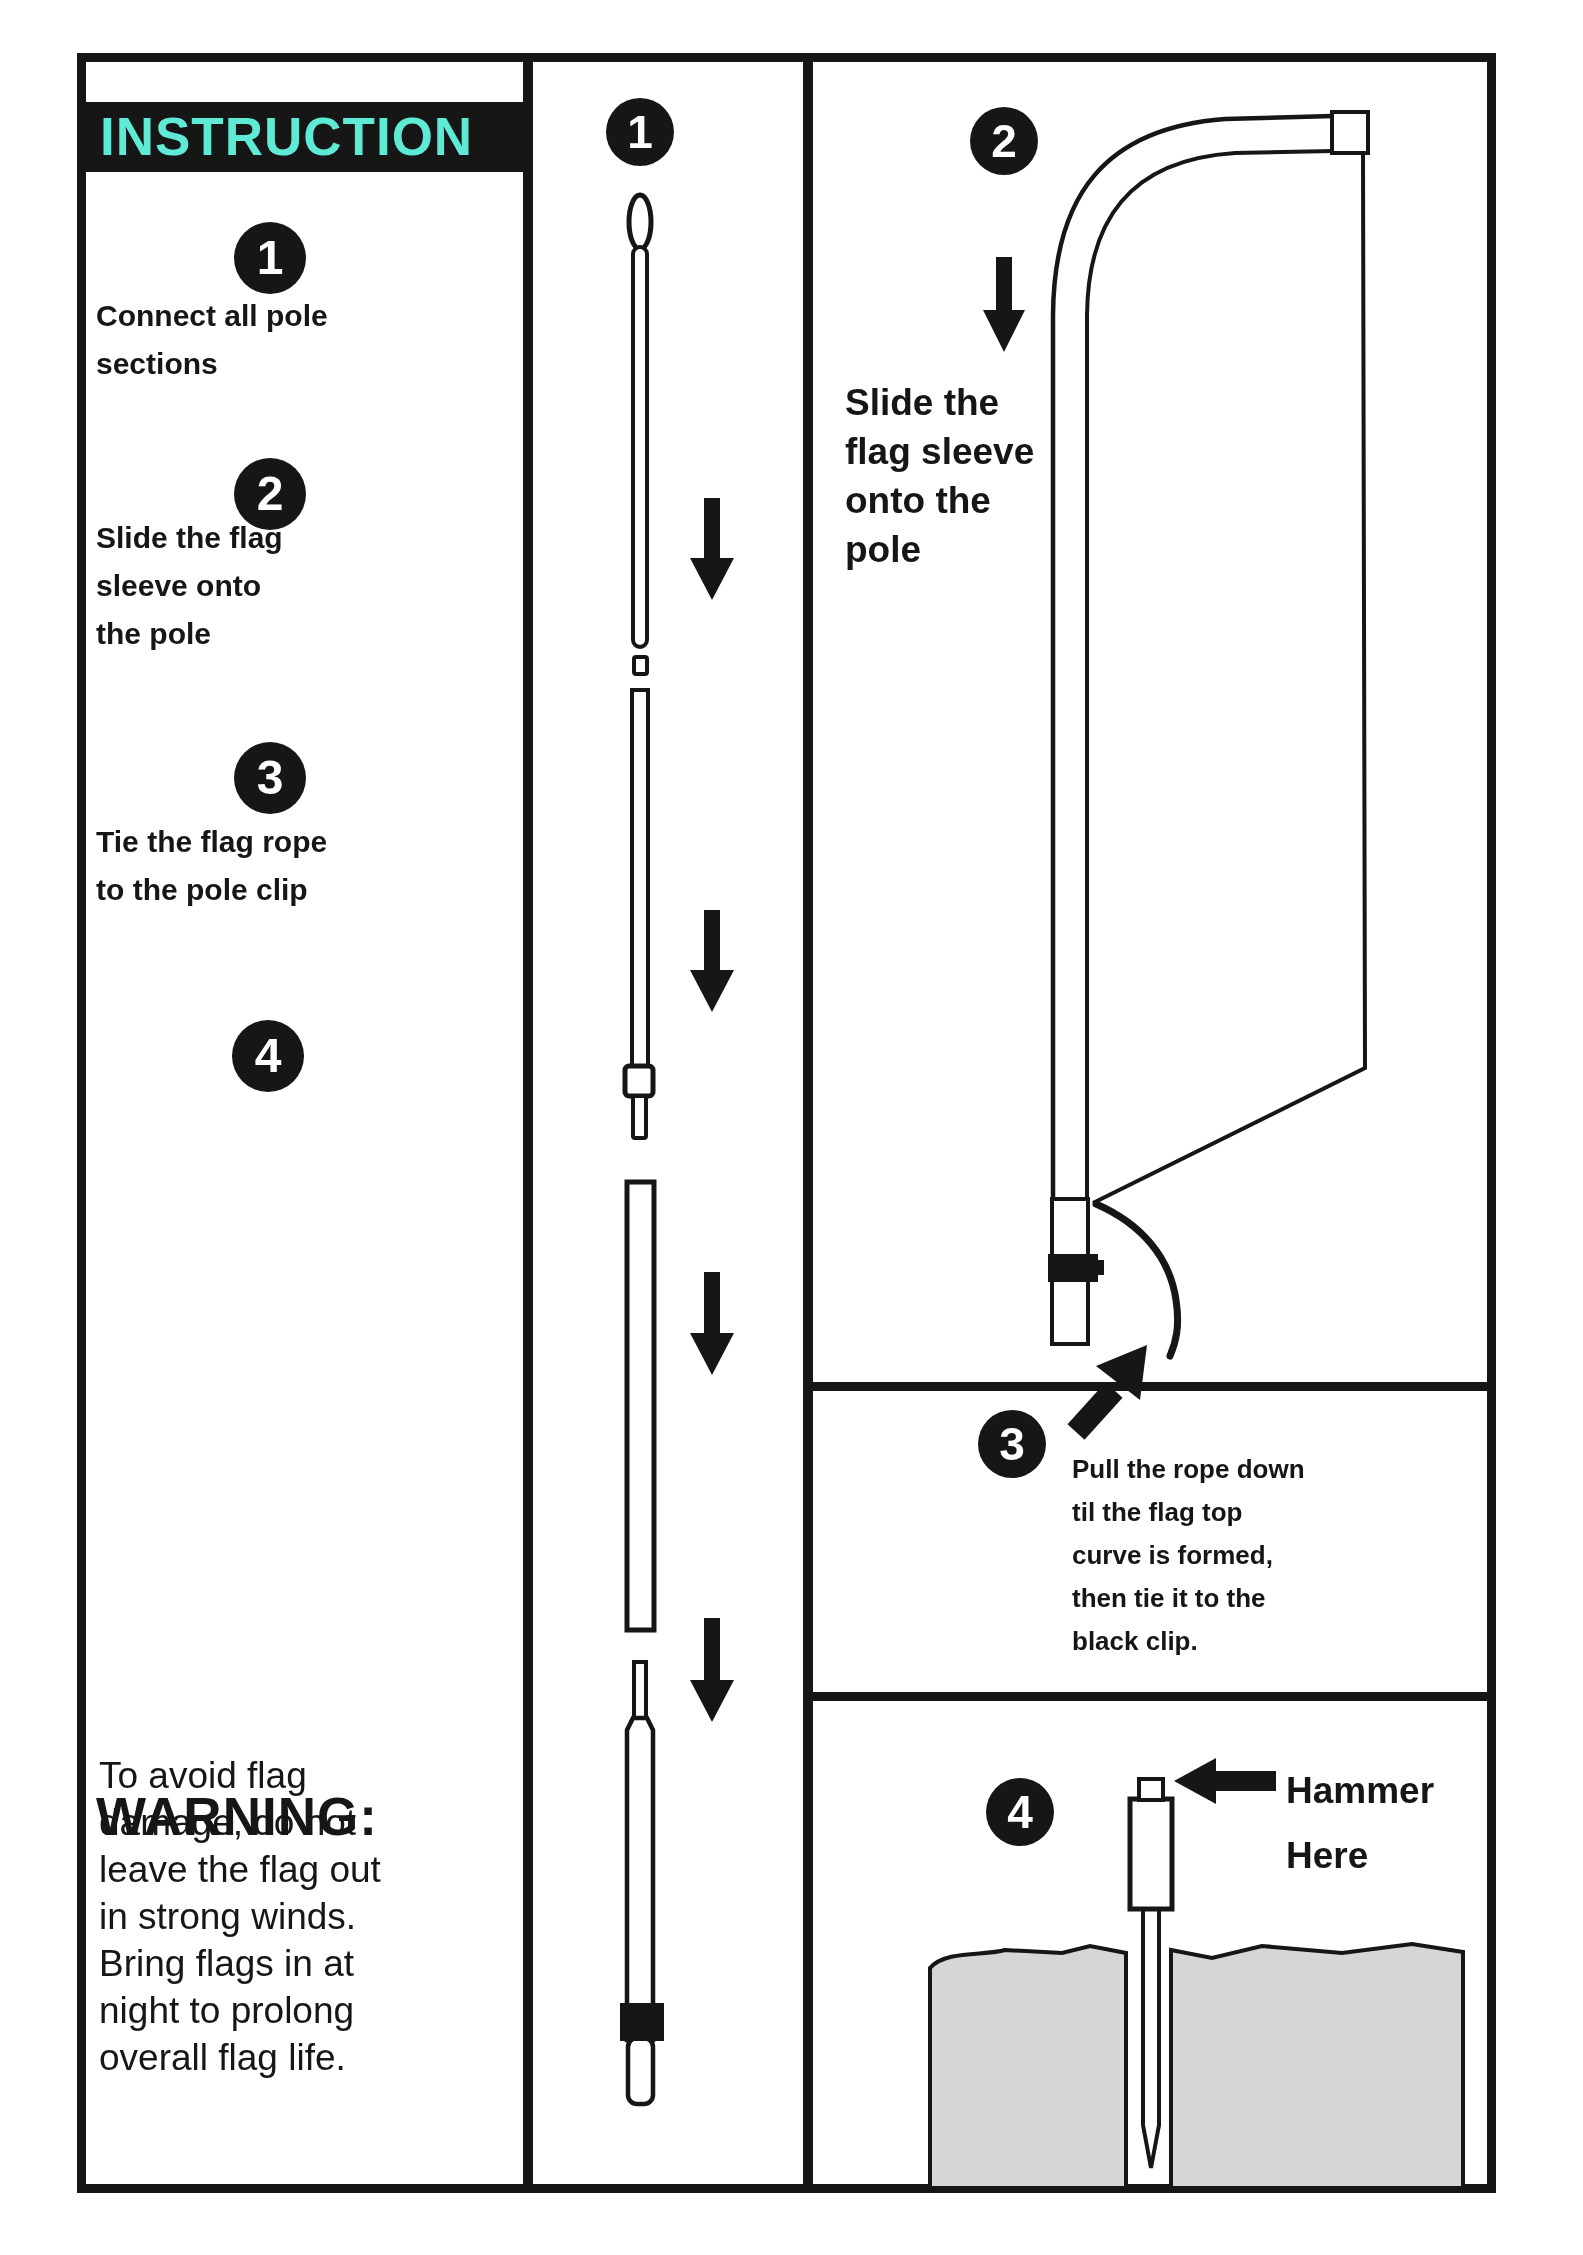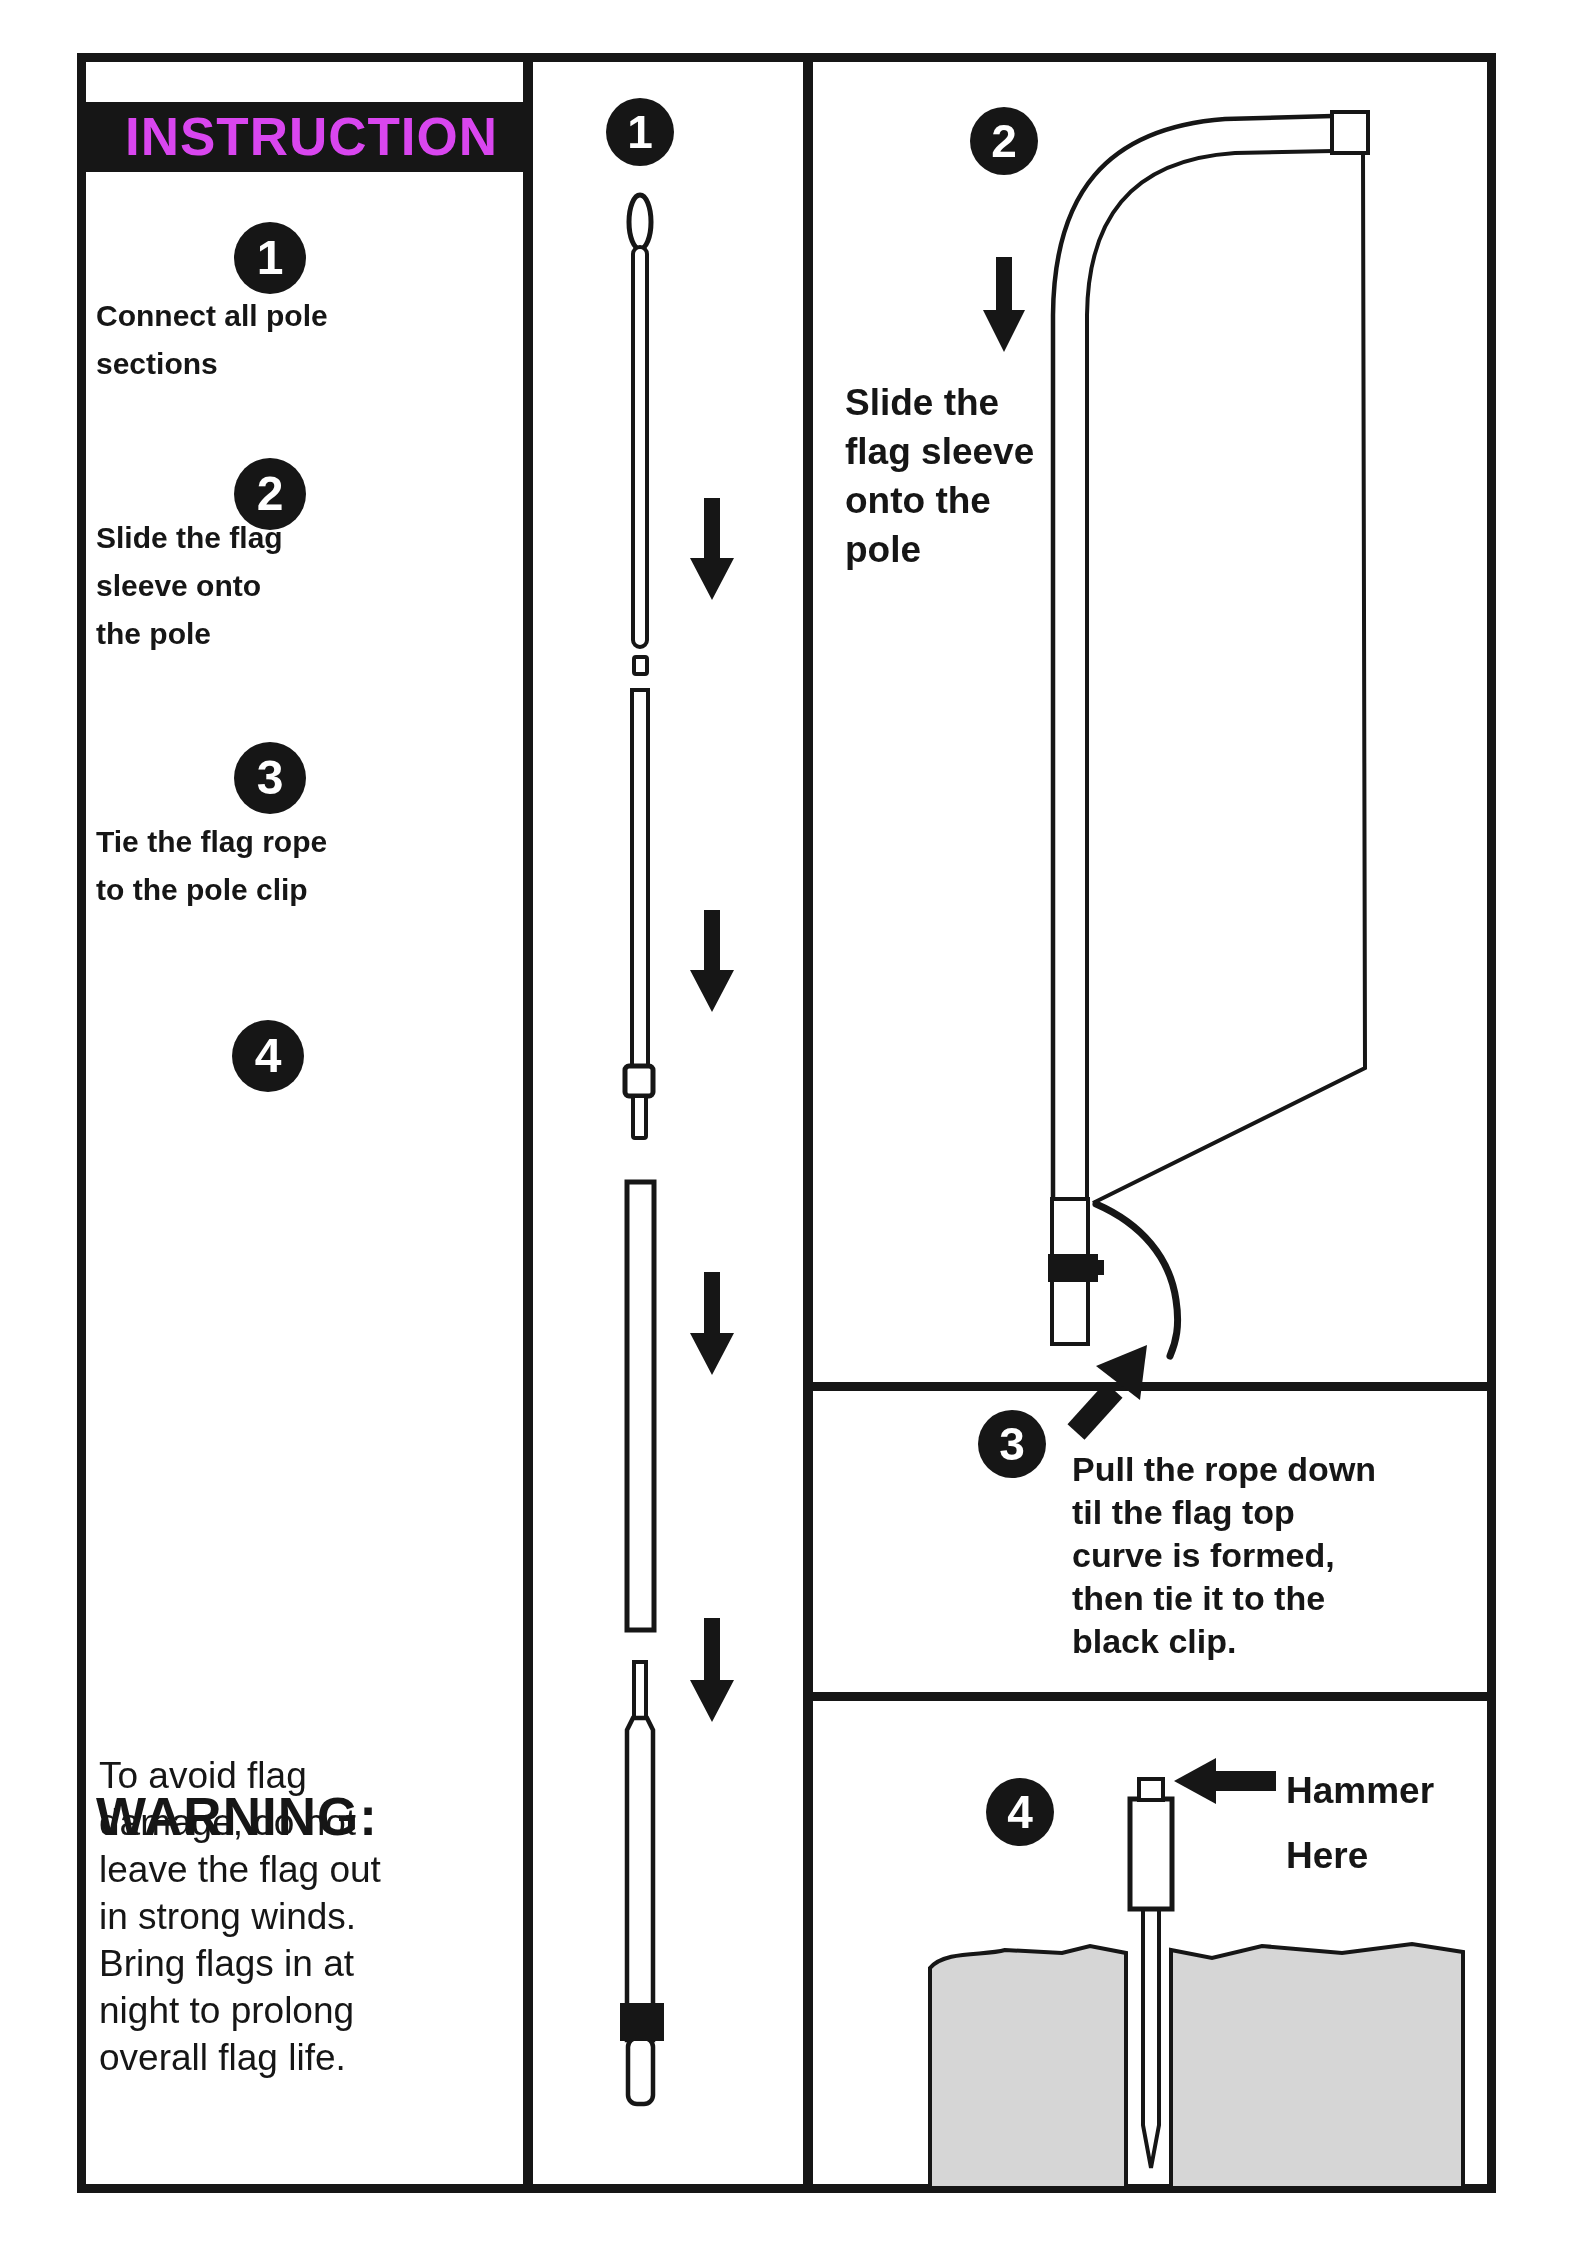--- a/index.html
+++ b/index.html
@@ -12,42 +12,42 @@
   
   .frame {
     position:absolute; left:77px; top:53px; width:1419px; height:2140px;
     border:9px solid var(--ink,#161616); box-sizing:border-box;
   }
   .vdiv { position:absolute; top:53px; height:2140px; width:10px; background:var(--ink,#161616); }
   .hdiv { position:absolute; left:812px; width:684px; height:9px; background:var(--ink,#161616); }
   
   .banner {
     position:absolute; left:86px; top:102px; width:437px; height:70px;
-    background:var(--ink,#161616); color:#d946ef;
+    background:var(--ink,#161616); color:#5eead4;
     font-size:53px; font-weight:700; line-height:70px;
-    padding-left:14px; box-sizing:border-box; letter-spacing:1px;text-align:center;
+    padding-left:14px; box-sizing:border-box; letter-spacing:1px;
   }
   
   .badge {
     position:absolute; background:var(--ink,#161616); color:#fff;
     border-radius:50%; text-align:center; font-weight:700;
   }
   .badge.b72 { width:72px; height:72px; font-size:48px; line-height:72px; }
   .badge.b68 { width:68px; height:68px; font-size:46px; line-height:68px; }
   
   .ml { white-space:pre-line; }
   .step-text {
     position:absolute; left:96px; font-size:30px; font-weight:700;
     line-height:48px; letter-spacing:0px;
   }
   .warn-title { position:absolute; left:96px; font-size:53px; font-weight:700; letter-spacing:1px; }
   .warn-text  { position:absolute; left:99px; font-size:37px; font-weight:400; line-height:47px; }
   .caption { position:absolute; font-weight:600; }
   .cap-flag   { left:845px;  top:378px;  font-size:37px; line-height:49px; }
-  .cap-rope   { left:1072px; top:1448px; font-size:34px; line-height:43px; font-weight:700; }
+  .cap-rope   { left:1072px; top:1448px; font-size:26px; line-height:43px; font-weight:700; }
   .cap-hammer { left:1286px; top:1758px; font-size:37px; line-height:65px; }
   .cap-ground { left:1180px; top:2020px; font-size:37px; line-height:49px; }
   svg.art { position:absolute; left:0; top:0; pointer-events:none; }
   svg.art * { vector-effect:none; }
 </style>
 </head>
 <body>
 
 <div class="stage">
 

